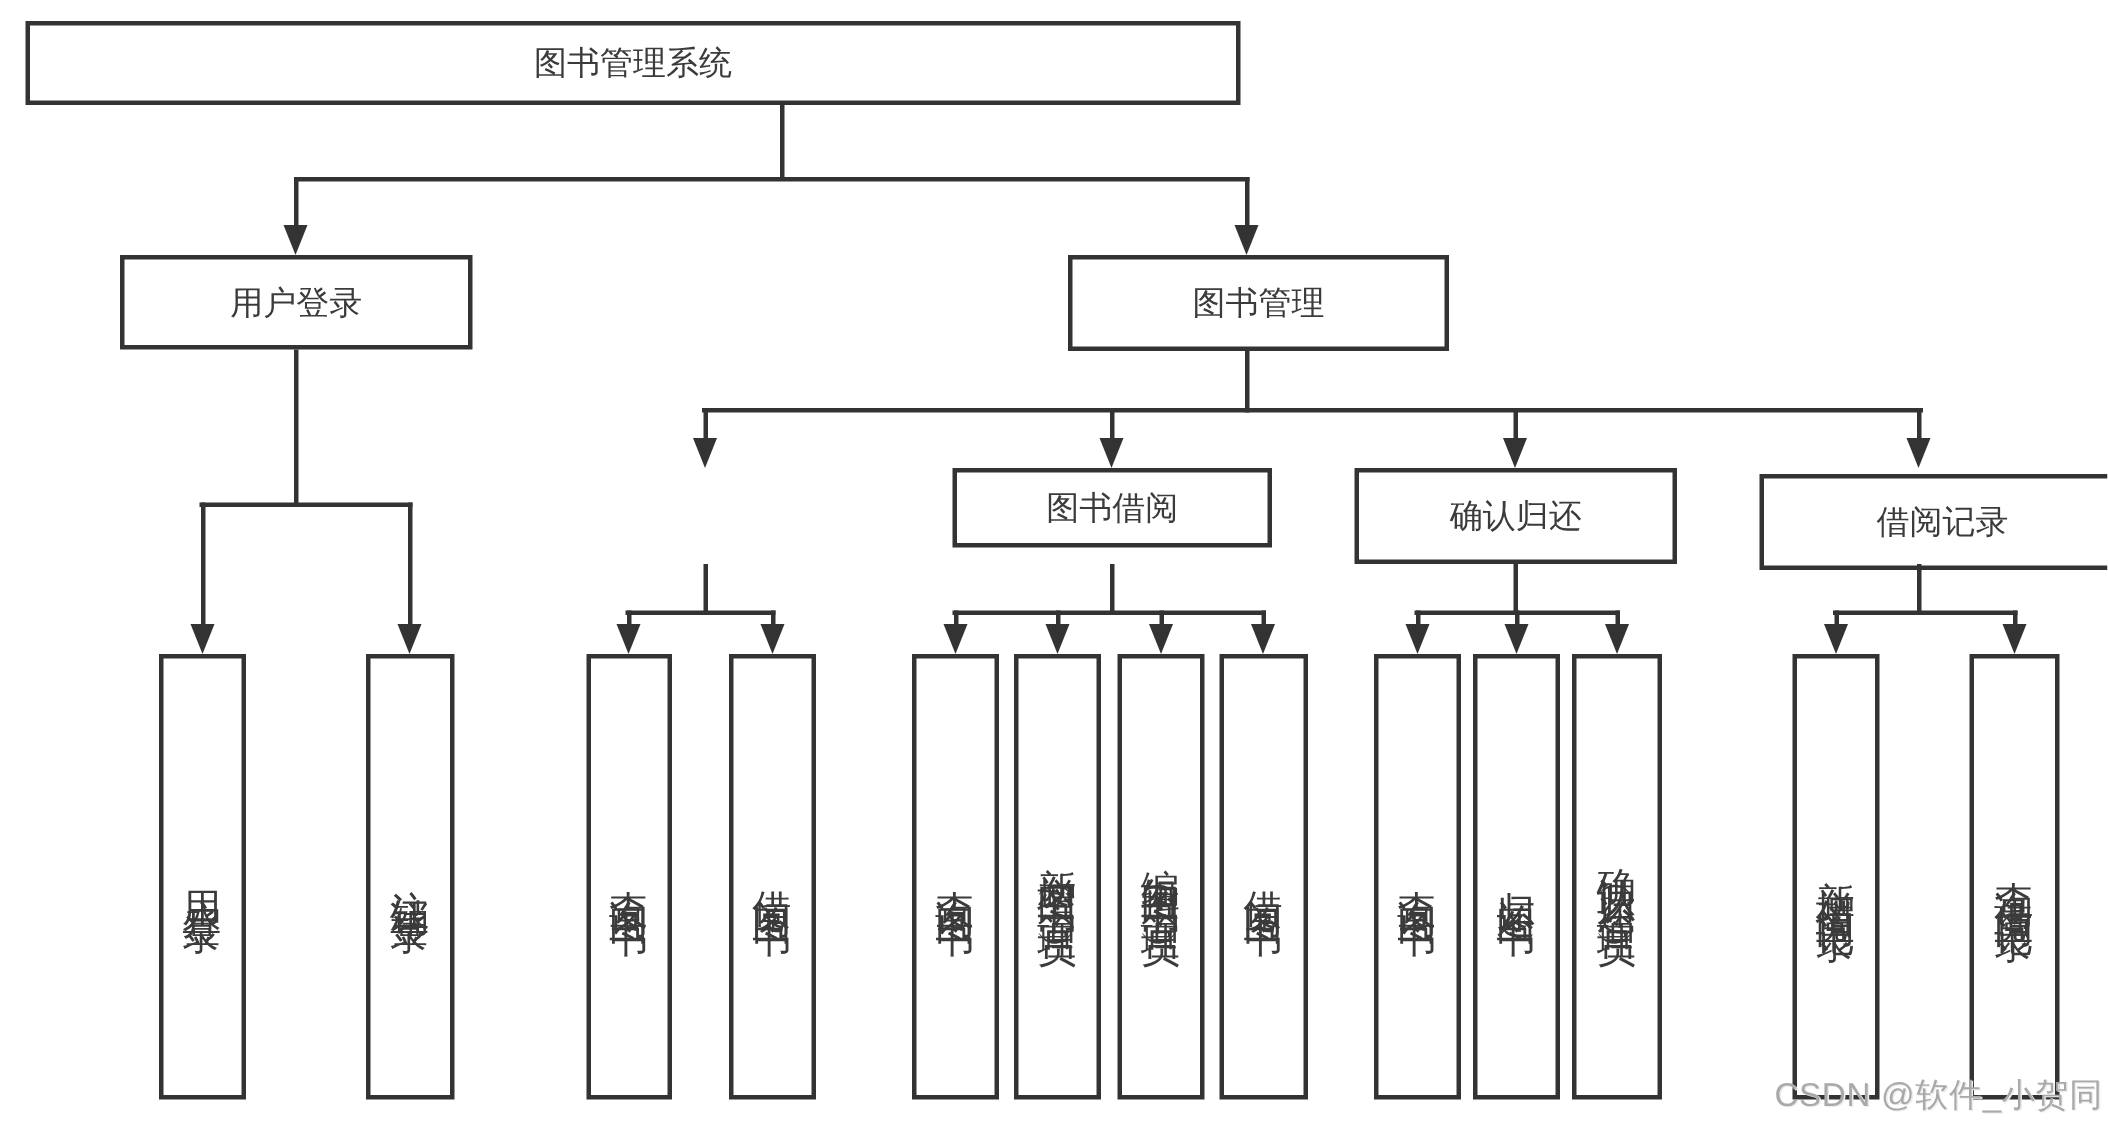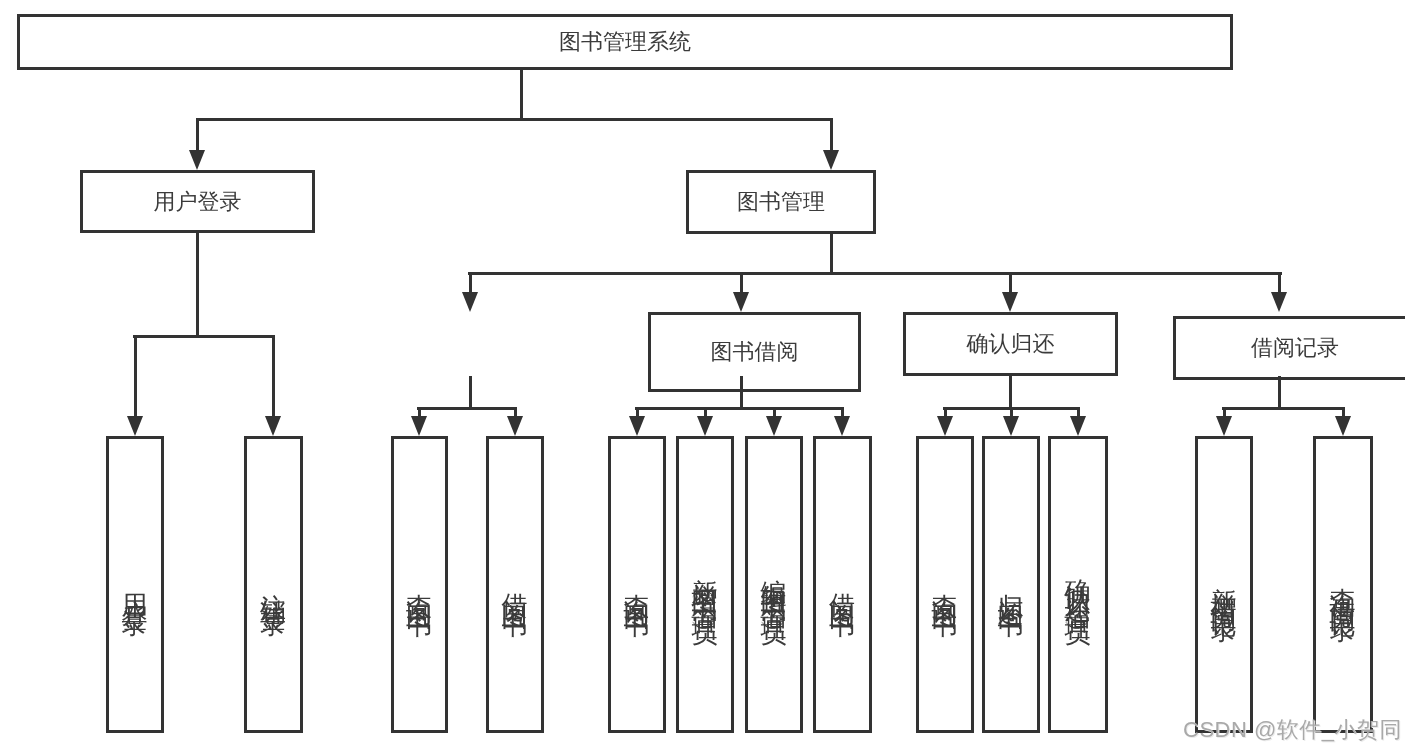--- a/index.html
+++ b/index.html
@@ -36,26 +36,26 @@
     position:absolute;left:1183px;top:715px;z-index:5;
     font-size:22px;color:var(--wm);letter-spacing:0.5px;
     text-shadow:1px 1px 0 #ececec;
   }
 </style>
 </head>
 <body>
 
 <div class="stage">
 
-  <div class="node" style="left:17px;top:14px;width:1216px;height:56px;">图书管理系统</div>
+  <div class="node" style="left:17px;top:14px;width:810px;height:56px;">图书管理系统</div>
 
   <div class="node" style="left:80px;top:170px;width:235px;height:63px;">用户登录</div>
-  <div class="node" style="left:686px;top:170px;width:190px;height:64px;">图书管理</div>
+  <div class="node" style="left:712px;top:170px;width:254px;height:64px;">图书管理</div>
 
-  <div class="node" style="left:648px;top:312px;width:213px;height:80px;">图书借阅</div>
+  <div class="node" style="left:635px;top:312px;width:213px;height:53px;">图书借阅</div>
   <div class="node" style="left:903px;top:312px;width:215px;height:64px;">确认归还</div>
   <div class="node" style="left:1173px;top:316px;width:244px;height:64px;">借阅记录</div>
 
   <div class="node vert" style="left:106px;top:436px;width:58px;height:297px;">用户登录</div>
   <div class="node vert" style="left:244px;top:436px;width:59px;height:297px;">注销登录</div>
 
   <div class="node vert" style="left:391px;top:436px;width:57px;height:297px;">查询图书</div>
   <div class="node vert" style="left:486px;top:436px;width:58px;height:297px;">借阅图书</div>
 
   <div class="node vert" style="left:608px;top:436px;width:58px;height:297px;">查询图书</div>

